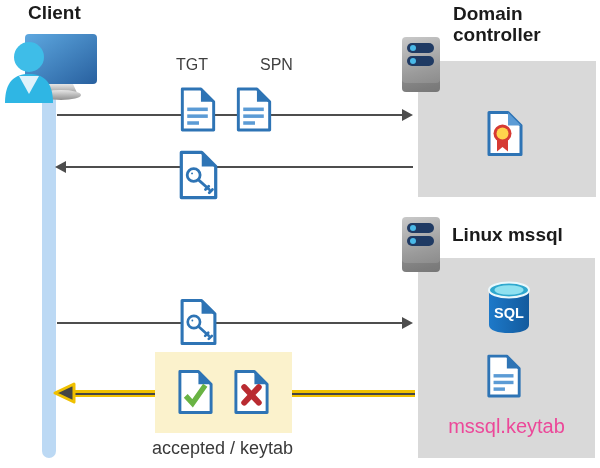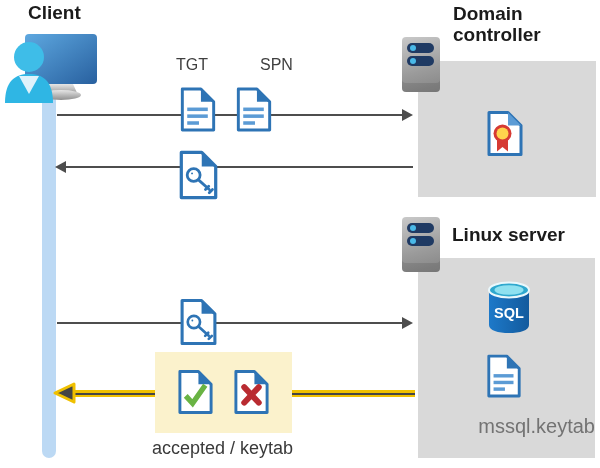--- a/index.html
+++ b/index.html
@@ -4,21 +4,21 @@
 <style>
   * { margin:0; padding:0; box-sizing:border-box; }
   body { background:#fff; font-family:"Liberation Sans", sans-serif; }
   .diagram { position:relative; width:600px; height:468px; background:#fff; overflow:hidden; }
 
   .abs { position:absolute; }
 
   
   .title { font-weight:700; color:#1b1b1b; font-size:19px; line-height:21px; }
   .small-label { font-size:16px; color:#3f3f3f; text-align:left; }
-  .file-label { font-size:20px; color:#737373; text-align:right; }
+  .file-label { font-size:20px; color:#ec4899; text-align:center; }
   .result-label { font-size:18px; color:#3a3a3a; text-align:center; }
 
   
   .panel { background:#d9d9d9; }
   #dc-panel    { left:418px; top:61px;  width:178px; height:136px; }
   #linux-panel { left:418px; top:258px; width:177px; height:200px; }
 
   
   .lifeline { left:42px; top:93px; width:14px; height:365px; background:#bcd9f4; border-radius:7px; }
 
@@ -183,21 +183,21 @@
 
   <div class="server-icon" style="left:402px; top:217px;">
     <span class="server-pill p1">
         <span class="server-dot"></span>
       </span>
     <span class="server-pill p2">
         <span class="server-dot"></span>
       </span>
   </div>
 
-  <div class="abs title" style="left:452px; top:224px; width:140px;">Linux server</div>
+  <div class="abs title" style="left:452px; top:224px; width:140px;">Linux mssql</div>
 
   <svg class="abs z2" style="left:486px; top:281px;" width="46" height="54" viewBox="0 0 46 54">
     <defs>
       <linearGradient id="sqlBody" x1="0" y1="0" x2="1" y2="0">
         <stop offset="0" stop-color="#1d79c9"></stop>
           <stop offset="1" stop-color="#135a9d"></stop>
       </linearGradient>
     </defs>
     <path d="M3 9 V44 C3 49.5 12 52 23 52 C34 52 43 49.5 43 44 V9 Z" fill="url(#sqlBody)"></path>
     <ellipse cx="23" cy="9" rx="20" ry="7.5" fill="#2FA8CE" stroke="#EAF8FC" stroke-width="2"></ellipse>

